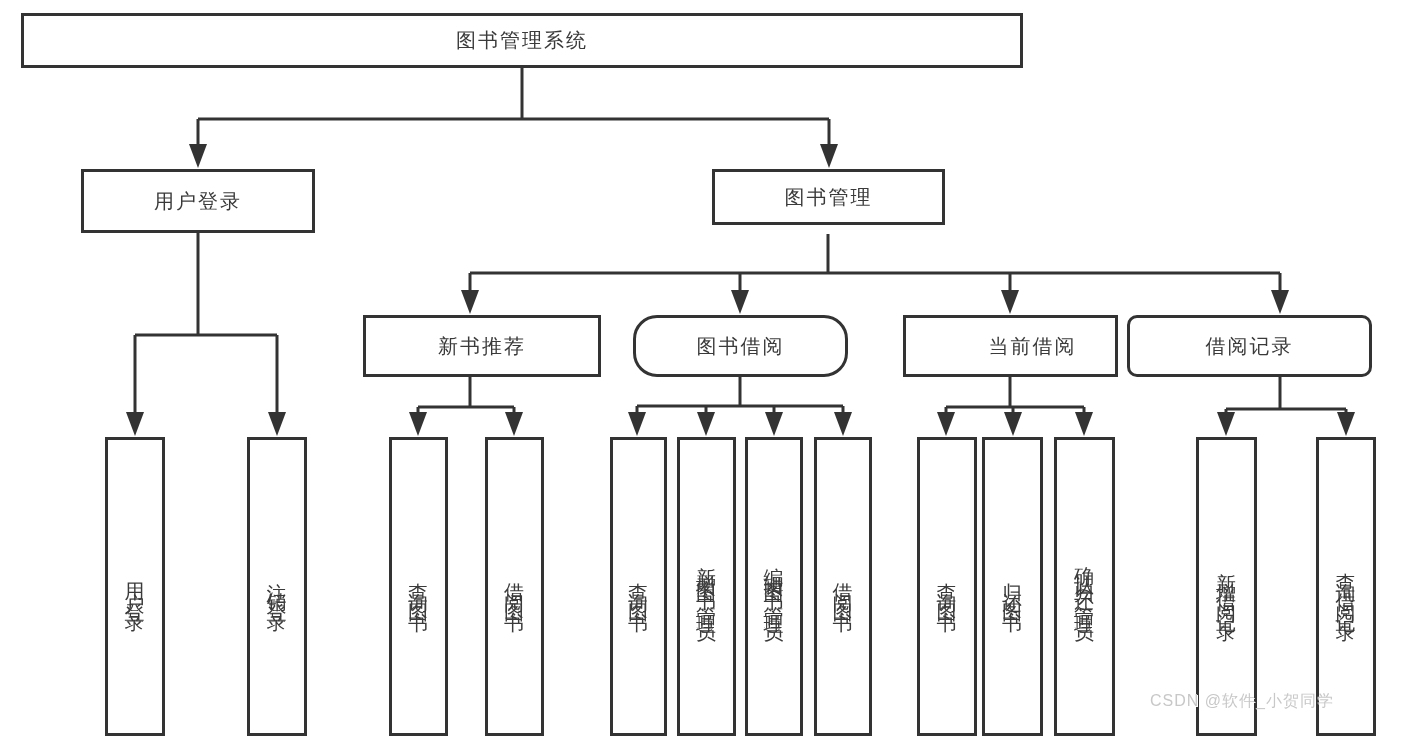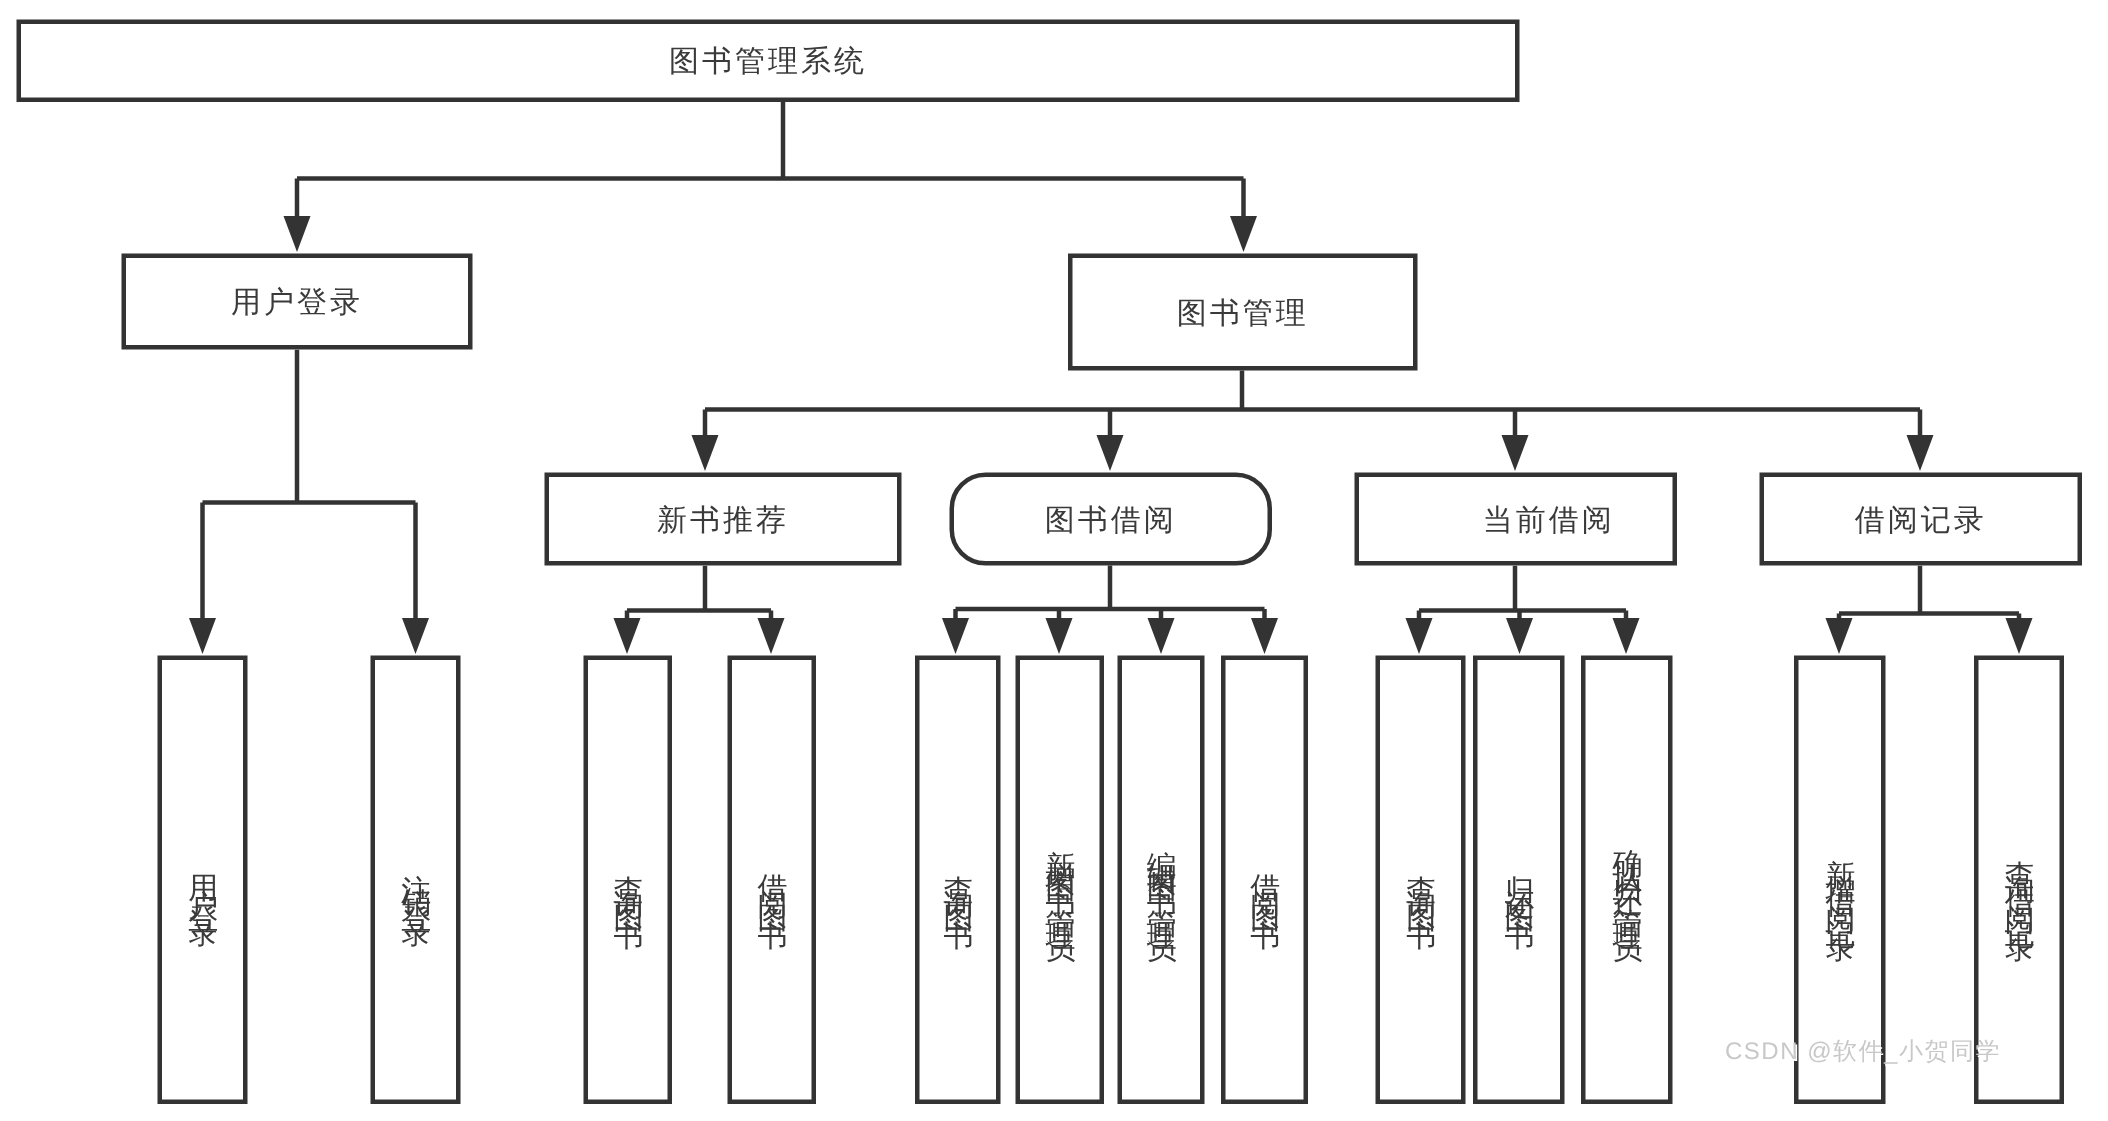--- a/index.html
+++ b/index.html
@@ -23,28 +23,28 @@
     box-sizing: border-box;
     border: 3px solid var(--line-color, #333333);
     background: #ffffff;
     display: flex;
     align-items: center;
     justify-content: center;
     font-size: 20px;
     letter-spacing: 2px;
     white-space: nowrap;
   }
-  .node.root  { left: 11px;  top: 13px;  width: 1002px; height: 55px; }
+  .node.root  { left: 21px;  top: 13px;  width: 1002px; height: 55px; }
   .node.lv2a  { left: 81px;  top: 169px; width: 234px;  height: 64px; }
-  .node.lv2b  { left: 712px; top: 169px; width: 233px;  height: 78px; }
+  .node.lv2b  { left: 712px; top: 169px; width: 233px;  height: 56px; }
   .node.lv3   { top: 315px;  height: 62px; }
   .node.lv3a  { left: 363px;  width: 238px; }
   .node.lv3b  { left: 633px;  width: 215px; border-radius: 24px; }
   .node.lv3c  { left: 903px;  width: 215px; padding-left: 44px; }
-  .node.lv3d  { left: 1173px; width: 215px; }
+  .node.lv3d  { left: 1127px; width: 245px; border-radius: 10px; }
   .leaf {
     position: absolute;
     box-sizing: border-box;
     top: 437px;
     height: 299px;
     border: 3px solid var(--line-color, #333333);
     background: #ffffff;
     writing-mode: vertical-rl;
     display: flex;
     align-items: center;

